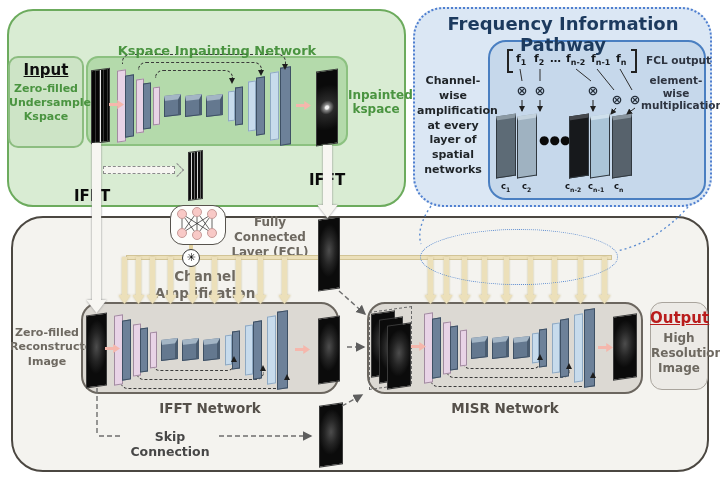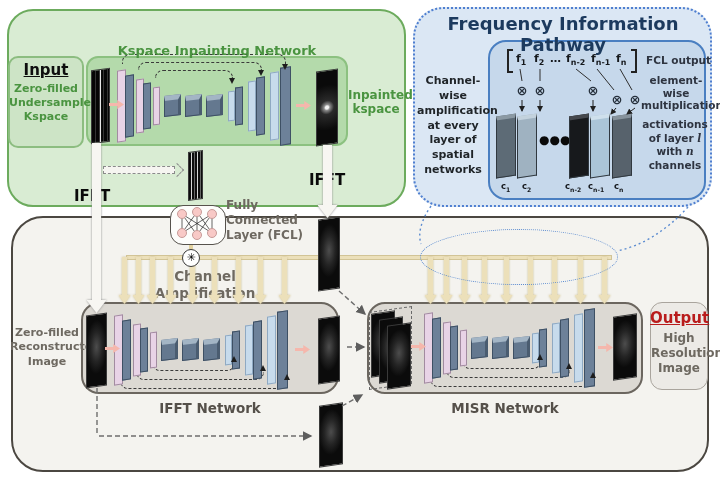--- a/index.html
+++ b/index.html
@@ -88,25 +88,26 @@
   <div class="panel netbox" style="left:367px;top:302px;width:276px;height:92px"></div>
   <div class="panel outbox"></div>
 
   <div class="t h1 navy" style="left:413px;top:13px;width:300px;font-size:18px">Frequency Information Pathway</div>
   <div class="t green ctr" style="left:86px;top:43px;width:262px;font-size:13px">Kspace Inpainting Network</div>
   <div class="t und ctr" style="left:8px;top:61px;width:76px;font-size:15px;color:#0e0e0e">Input</div>
   <div class="t green ctr" style="left:9px;top:82px;width:74px;font-size:11px;line-height:1.25">Zero-filled Undersampled Kspace</div>
   <div class="t green ctr" style="left:348px;top:88px;width:56px;font-size:12px;line-height:1.2">Inpainted kspace</div>
   <div class="t" style="left:74px;top:187px;font-size:15px;color:#0a0a0a">IFFT</div>
   <div class="t" style="left:309px;top:171px;font-size:15px;color:#0a0a0a">IFFT</div>
-  <div class="t gray" style="left:226px;top:198px;width:88px;font-size:12px;line-height:1.25">Fully Connected Layer (FCL)</div>
+  <div class="t gray" style="left:226px;top:215px;width:88px;font-size:12px;text-align:center;line-height:1.25">Fully Connected Layer (FCL)</div>
   <div class="t gray ctr" style="left:150px;top:268px;width:110px;font-size:13.5px;line-height:1.25">Channel Amplification</div>
   <div class="t gray ctr" style="left:10px;top:326px;width:74px;font-size:11px;line-height:1.3">Zero-filled Reconstructed Image</div>
   <div class="t ctr" style="left:81px;top:400px;width:258px;font-size:13.5px;color:#55504a">IFFT Network</div>
   <div class="t ctr" style="left:367px;top:400px;width:276px;font-size:13.5px;color:#55504a">MISR Network</div>
+  <div class="t ctr" style="left:121px;top:429px;width:98px;font-size:12.5px;color:#474747;background:#f4f3ef;z-index:22">Skip Connection</div>
   <div class="t und ctr" style="left:650px;top:309px;width:58px;font-size:15px;color:#b91c1c">Output</div>
   <div class="t gray ctr" style="left:651px;top:331px;width:56px;font-size:12px;line-height:1.25">High Resolution Image</div>
 
   <div class="img ksin" style="left:91px;top:69px;width:19px;height:74px"></div>
   <div class="parrow" style="left:109px;top:100px"></div>
   <div class="slab pink" style="left:117px;top:70px;width:9px;height:72px"></div>
   <div class="slab slate" style="left:125px;top:75px;width:9px;height:62px"></div>
   <div class="slab pink" style="left:136px;top:79px;width:8px;height:54px"></div>
   <div class="slab slate" style="left:143px;top:83px;width:8px;height:46px"></div>
   <div class="slab pink" style="left:153px;top:87px;width:7px;height:38px"></div>
@@ -258,25 +259,20 @@
   <div class="pslab" style="left:517px;top:115px;background:#9fb2c1;border-top:4px solid #c3d2dd"></div>
   <div class="dots3" style="left:539px;top:133px">●●●</div>
   <div class="pslab" style="left:569px;top:115px;background:#17191c;border-top:4px solid #45484d"></div>
   <div class="pslab" style="left:590px;top:115px;background:#abc5d7;border-top:4px solid #cfe0ec"></div>
   <div class="pslab" style="left:612px;top:115px;background:#57626c;border-top:4px solid #87939d"></div>
   <div class="clab" style="left:501px;top:181px"><span>c</span><sub>1</sub></div>
   <div class="clab" style="left:522px;top:181px"><span>c</span><sub>2</sub></div>
   <div class="clab" style="left:565px;top:181px"><span>c</span><sub>n-2</sub></div>
   <div class="clab" style="left:588px;top:181px"><span>c</span><sub>n-1</sub></div>
   <div class="clab" style="left:614px;top:181px"><span>c</span><sub>n</sub></div>
-  <div class="t ctr" style="left:641px;top:118px;width:68px;font-size:10.5px;line-height:1.3;color:#2e3440">
-    <span>activations of layer</span> <span class="ital">l</span>
-    <span>with</span> <span class="ital">n</span>
-    <span>channels</span>
-  </div>
 
   <svg class="ovl" width="720" height="480">
     <defs>
       <marker id="mk-dark" markerWidth="7" markerHeight="7" refX="5" refY="3" orient="auto">
           <path d="M0,0L6,3L0,6Z" fill="#1f1f1f"></path>
         </marker>
       <marker id="mk-gray" markerWidth="8" markerHeight="8" refX="6" refY="3.5" orient="auto">
           <path d="M0,0L7,3.5L0,7Z" fill="#5e5e5e"></path>
         </marker>
     </defs>

